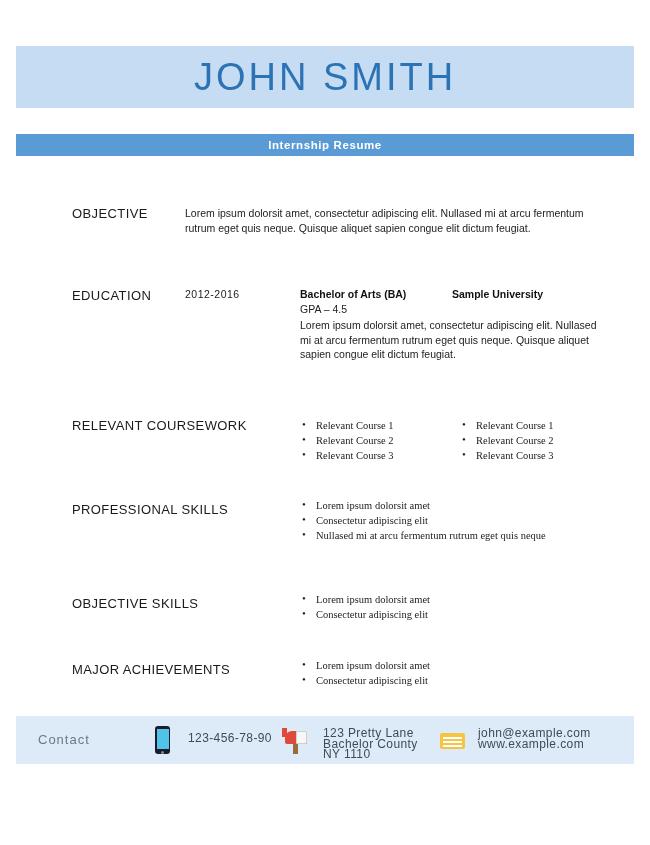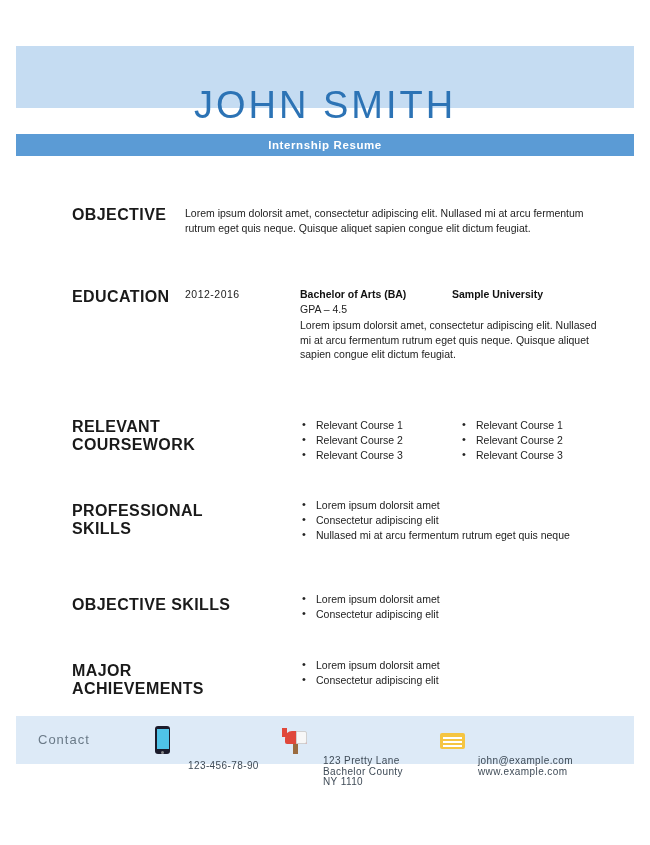--- a/index.html
+++ b/index.html
@@ -37,21 +37,20 @@
     left: 0; top: 0;
     width: 618px;
     height: 62px;
     line-height: 62px;
     text-align: center;
     font-size: 38px;
     letter-spacing: 3px;
     color: #2c73b5;
     font-weight: 400;
     font-family: "Liberation Sans", sans-serif;
-    margin-top: 28px;
   }
   .subtitle-band {
     position: absolute;
     left: 16px;
     top: 134px;
     width: 618px;
     height: 22px;
     background: #5b9bd5;
   }
   .subtitle-text {
@@ -70,22 +69,22 @@
   
   .section {
     position: absolute;
     left: 0;
     width: 650px;
   }
   .sec-title {
     position: absolute;
     left: 72px;
     width: 190px;
-    font-size: 16px;
-    font-weight: bold;
+    font-size: 13px;
+    font-weight: normal;
     color: #1a1a1a;
     letter-spacing: 0.4px;
   }
   .sec-body {
     position: absolute;
     left: 185px;
     width: 420px;
     font-size: 10.5px;
     color: #222222;
     line-height: 15px;
@@ -134,20 +133,21 @@
     line-height: 14.5px;
     color: #222;
     width: 300px;
   }
 
   
   ul.blist {
     list-style: none;
     margin: 0;
     padding: 0;
+    font-family: Liberation Serif, serif;
   }
   ul.blist li {
     position: relative;
     padding-left: 16px;
     font-size: 10.5px;
     line-height: 15px;
     color: #222;
   }
   ul.blist li:before {
     content: "\2022";
@@ -222,26 +222,25 @@
     height: 30px;
   }
   .ci-phone { left: 130px; }
   .ci-addr  { left: 265px; }
   .ci-mail  { left: 420px; }
 
   .ci-text {
     position: absolute;
     left: 42px;
     top: 2px;
-    font-size: 10px;
+    font-size: 12px;
     color: #3f4b57;
     line-height: 10.5px;
     letter-spacing: 0.4px;
     white-space: nowrap;
-    margin-top: 28px;
   }
   .ci-text.one-line { top: 7px; }
   .ci-icon {
     position: absolute;
     left: 0;
     top: 0;
     width: 34px;
     height: 30px;
   }
 

